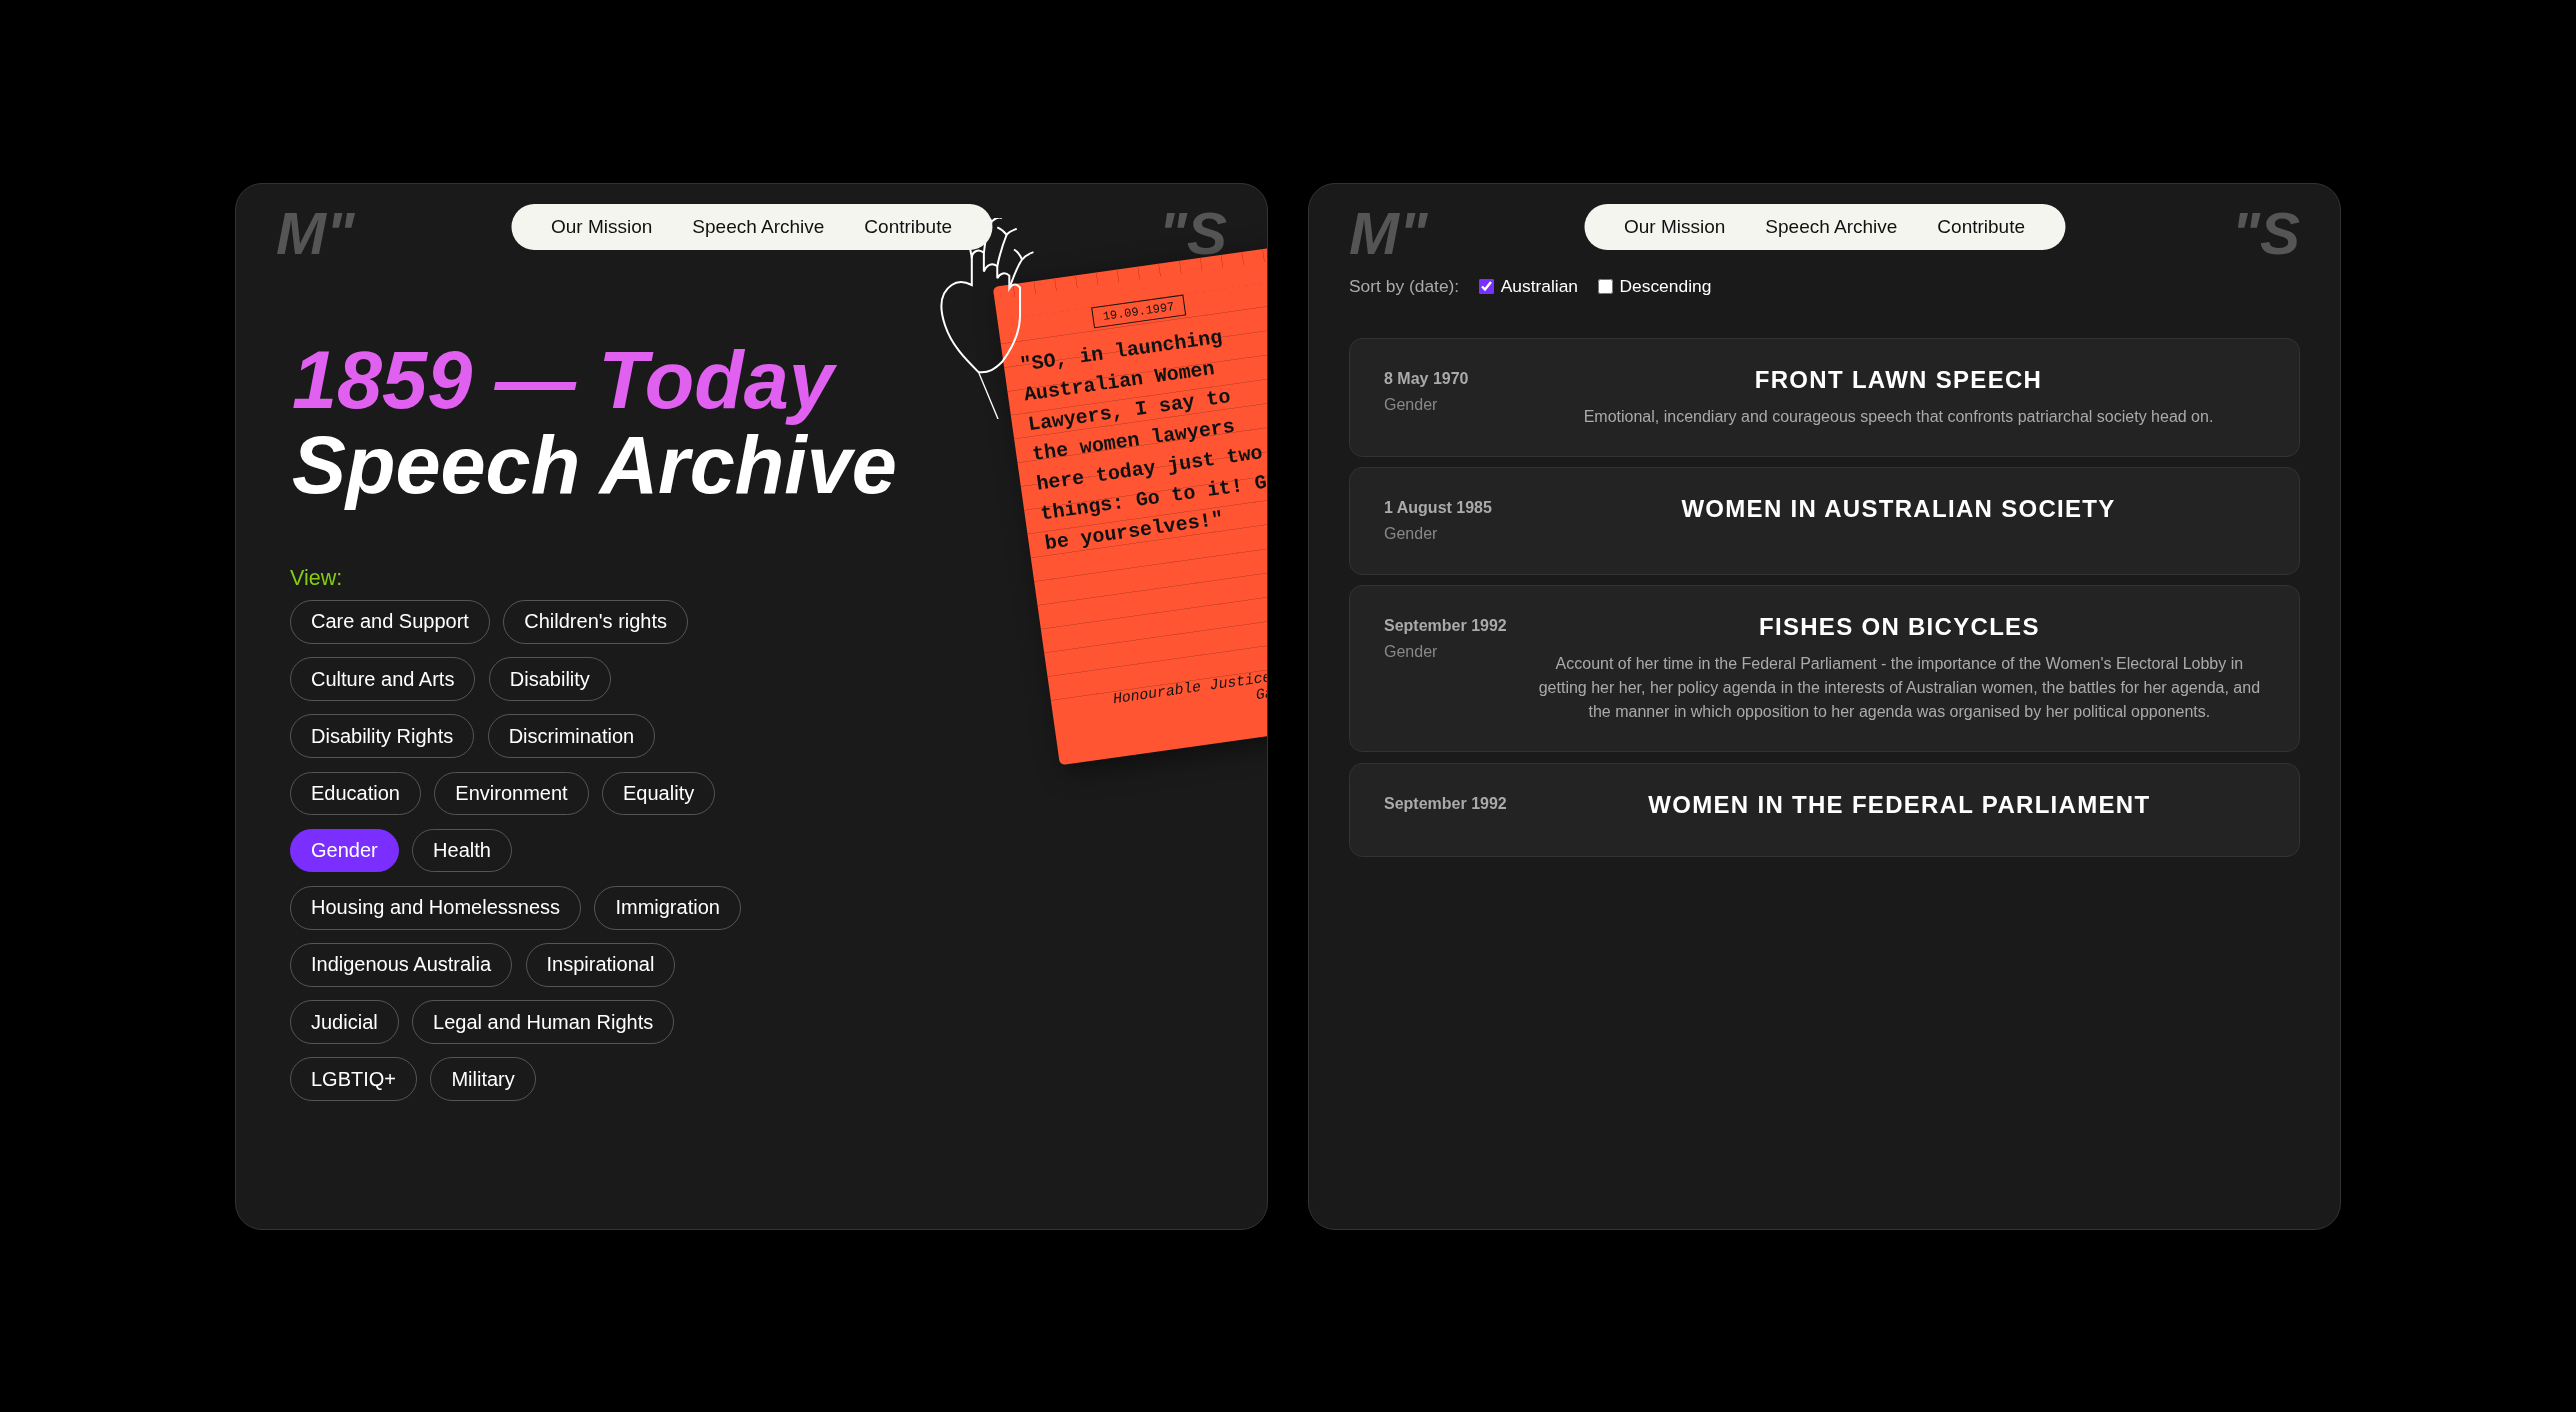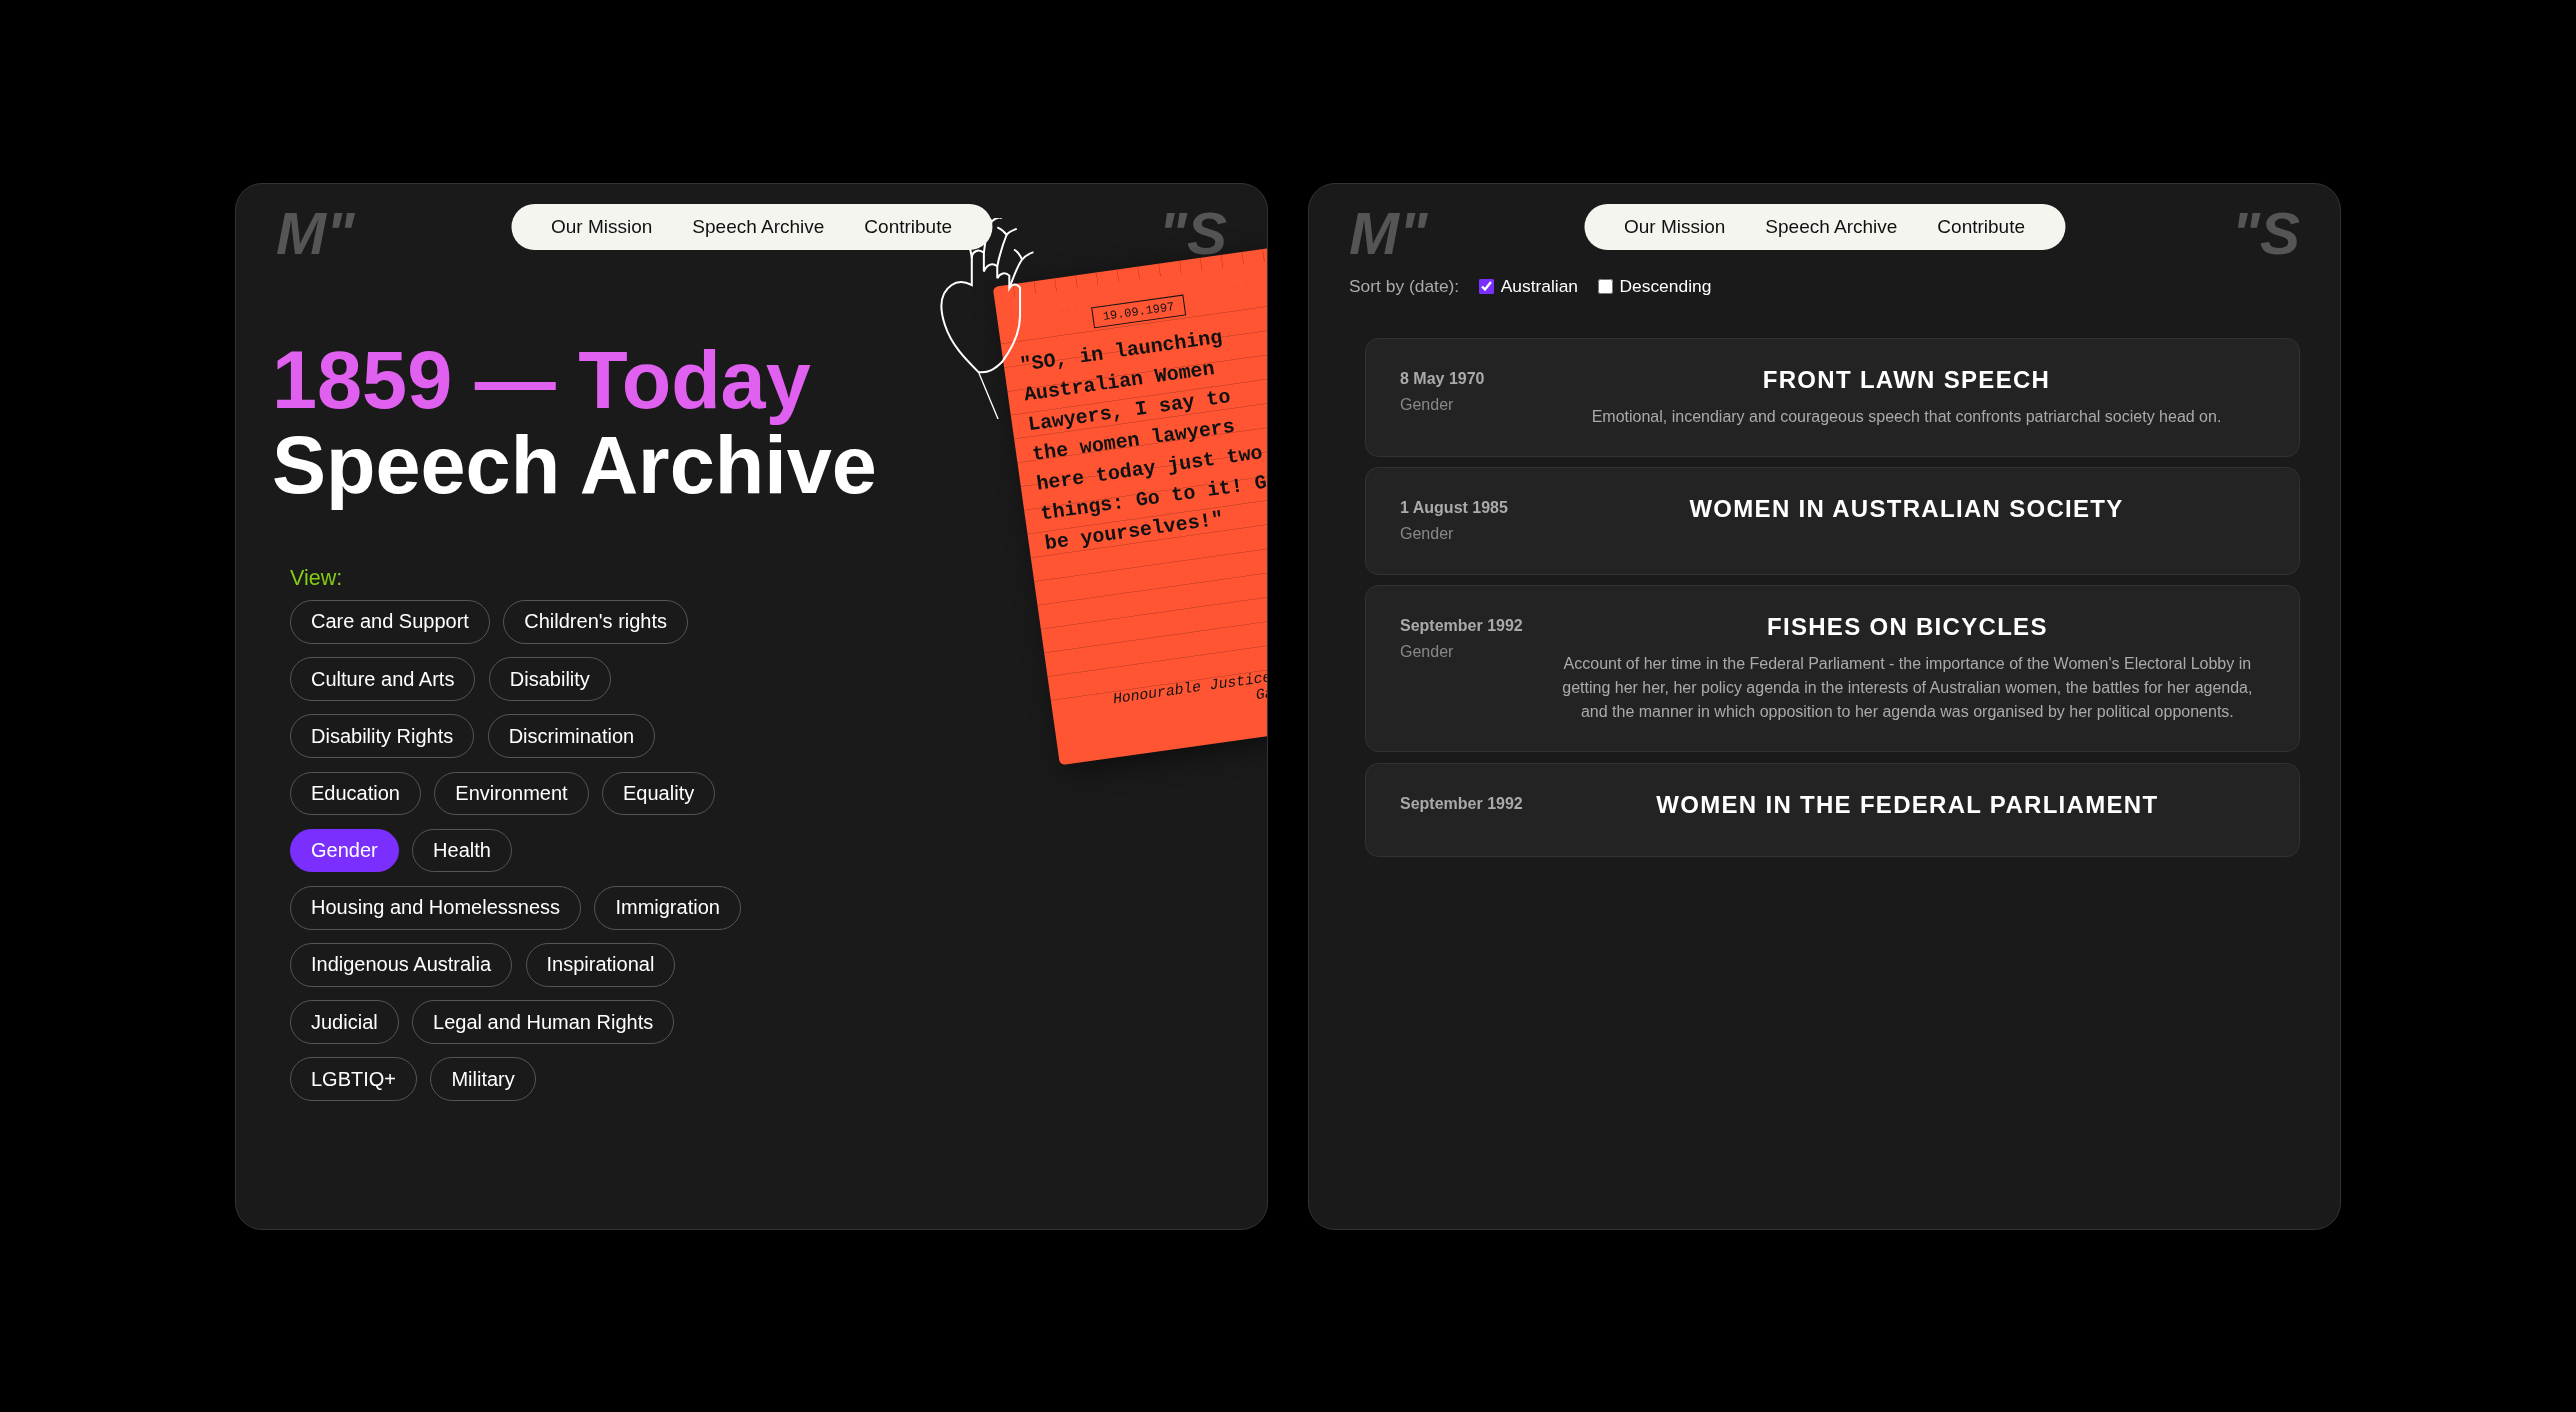--- a/index.html
+++ b/index.html
@@ -68,21 +68,22 @@
       font-size: 60px;
       font-weight: 900;
       color: #555;
       font-style: italic;
       line-height: 1;
     }
 
     .headline {
       position: absolute;
       top: 154px;
-      left: 36px;
+      left: 56px;
+      font-style: italic;
     }
     .headline-text {
       font-size: 81px;
       font-weight: 900;
       color: #fff;
       line-height: 1.05;
     }
     .headline-text .pink {
       color: #e060f0;
     }
@@ -282,21 +283,21 @@
       padding: 5.4px 16px;
       color: #fff;
       font-size: 17.4px;
       background: transparent;
       cursor: pointer;
     }
 
     .speech-cards {
       position: absolute;
       top: 154px;
-      left: 56px;
+      left: 40px;
       right: 40px;
       display: flex;
       flex-direction: column;
       gap: 10.7px;
     }
     .speech-card {
       background: #232323;
       border: 1.3px solid #333;
       border-radius: 13.4px;
       padding: 27px 34px;

